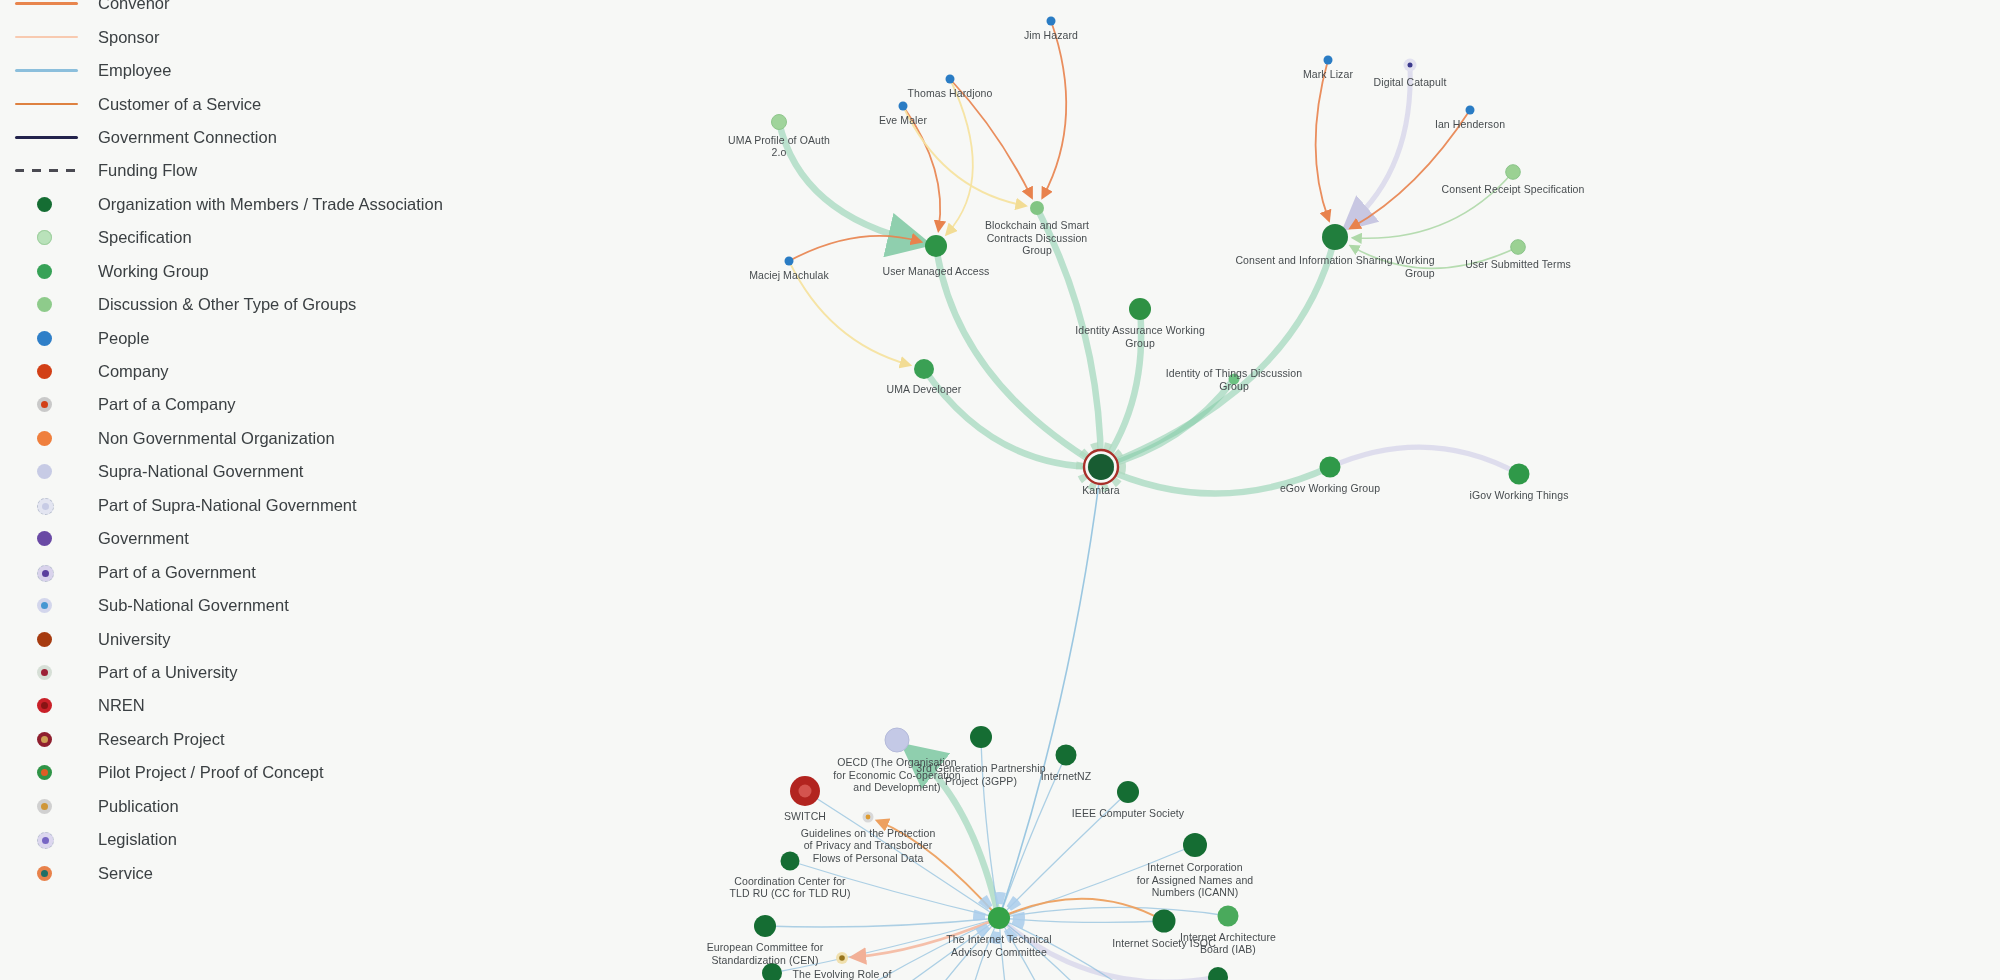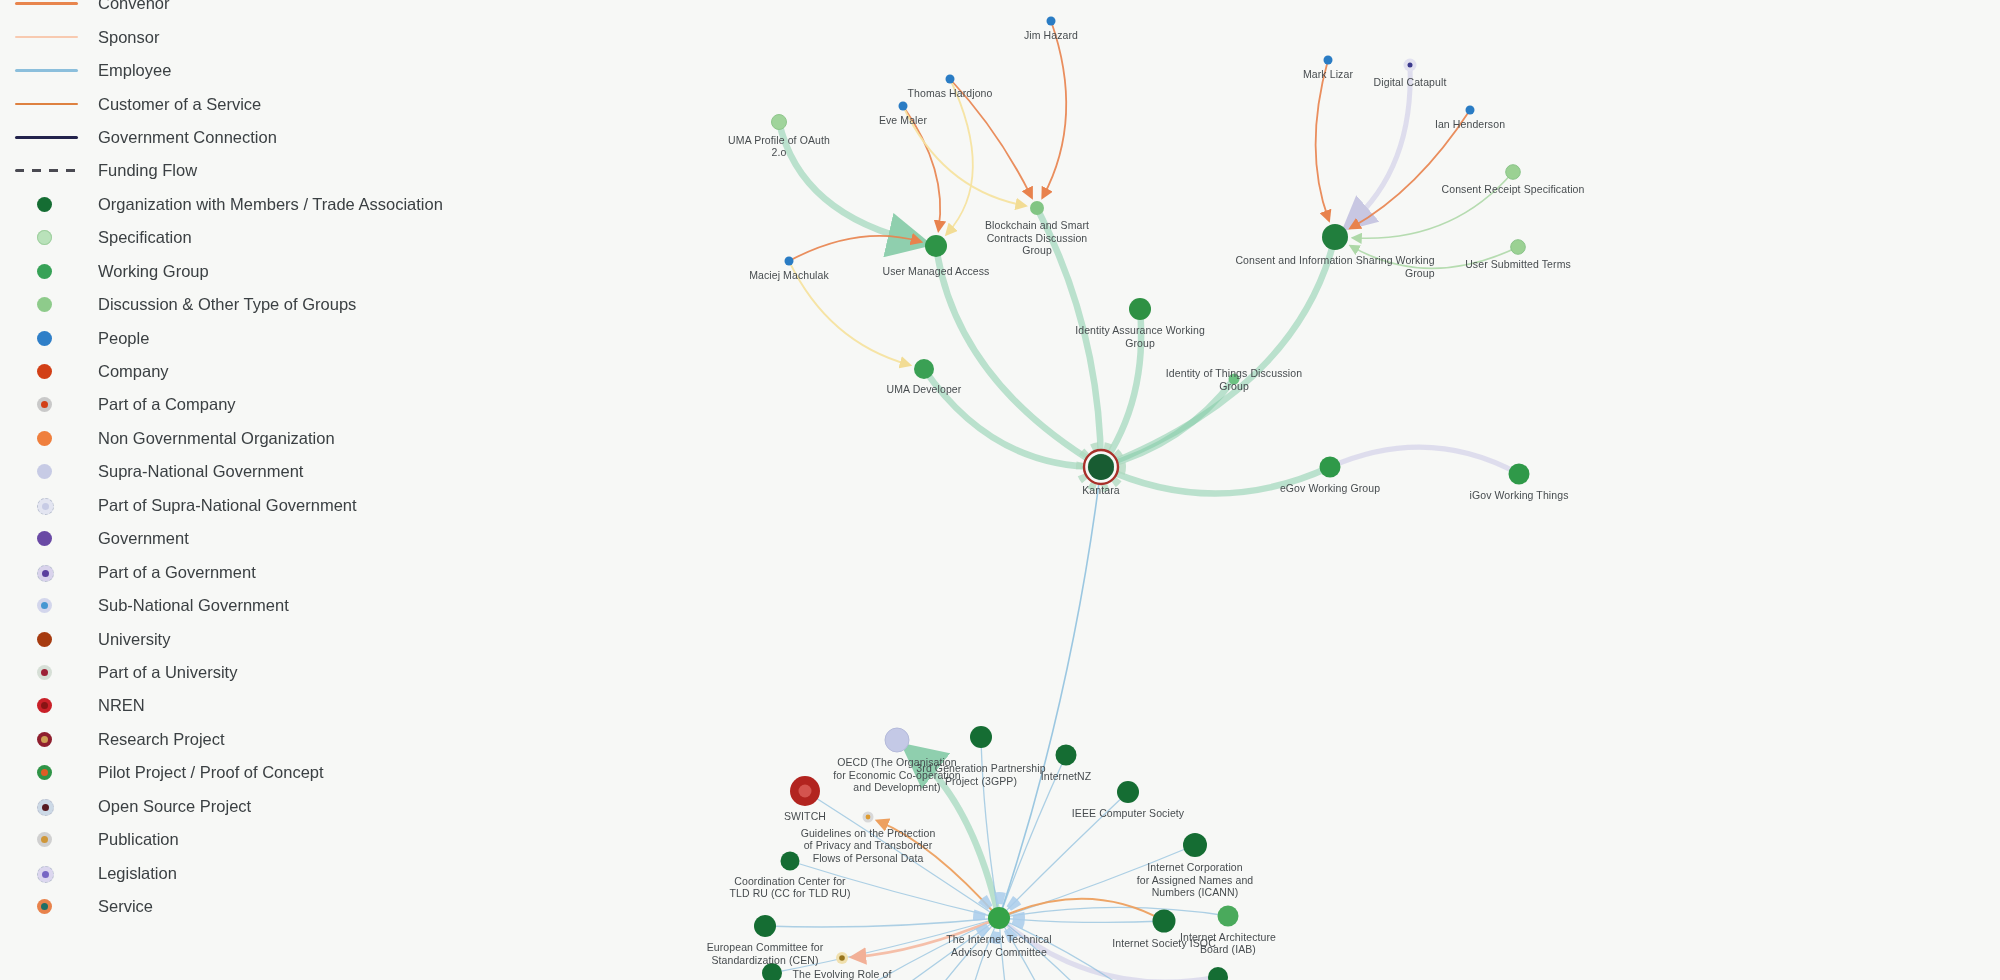--- a/index.html
+++ b/index.html
@@ -349,28 +349,20 @@
       <div class="lrow">
         <div class="lswatch">
           <span class="lcircle" style="background: rgb(47, 148, 71);">
             <span class="ldot" style="background: rgb(224, 92, 36);"></span>
           </span>
         </div>
         <span class="llabel">Pilot Project / Proof of Concept</span>
       </div>
       <div class="lrow">
         <div class="lswatch">
-          <span class="lcircle" style="background: rgb(204, 217, 230); border: 1px dashed rgb(185, 192, 208);">
-            <span class="ldot" style="background: rgb(87, 26, 32);"></span>
-          </span>
-        </div>
-        <span class="llabel">Open Source Project</span>
-      </div>
-      <div class="lrow">
-        <div class="lswatch">
           <span class="lcircle" style="background: rgb(208, 208, 208);">
             <span class="ldot" style="background: rgb(207, 151, 57);"></span>
           </span>
         </div>
         <span class="llabel">Publication</span>
       </div>
       <div class="lrow">
         <div class="lswatch">
           <span class="lcircle" style="background: rgb(220, 215, 239); border: 1px dashed rgb(185, 192, 208);">
             <span class="ldot" style="background: rgb(119, 102, 196);"></span>

